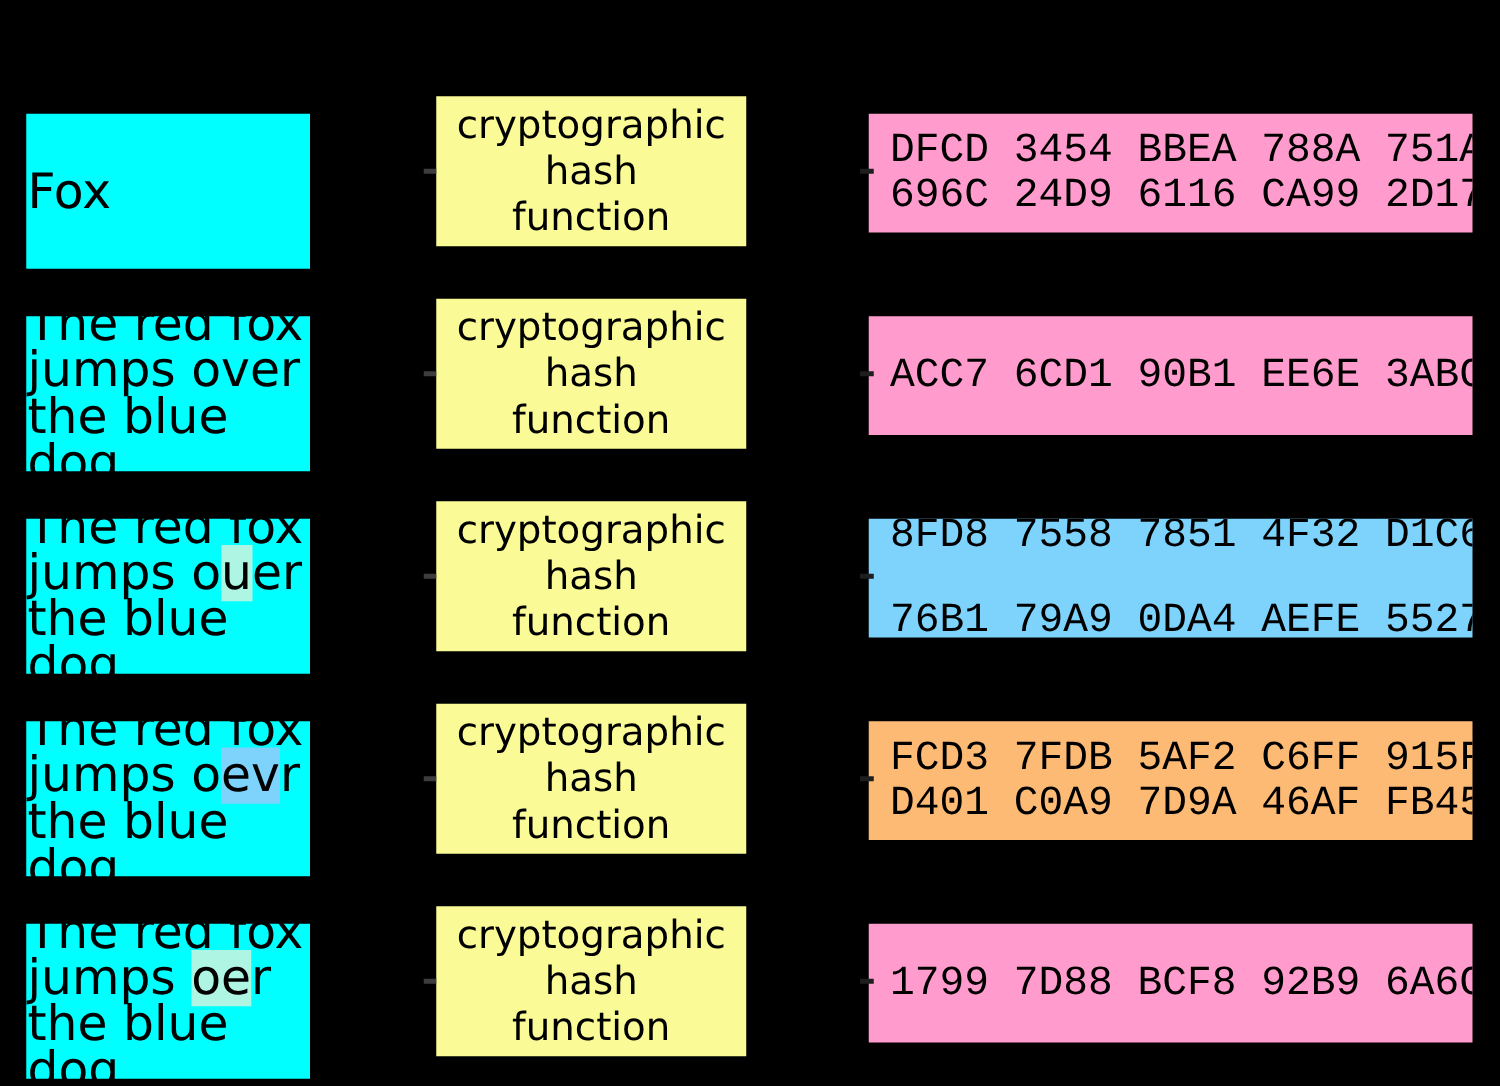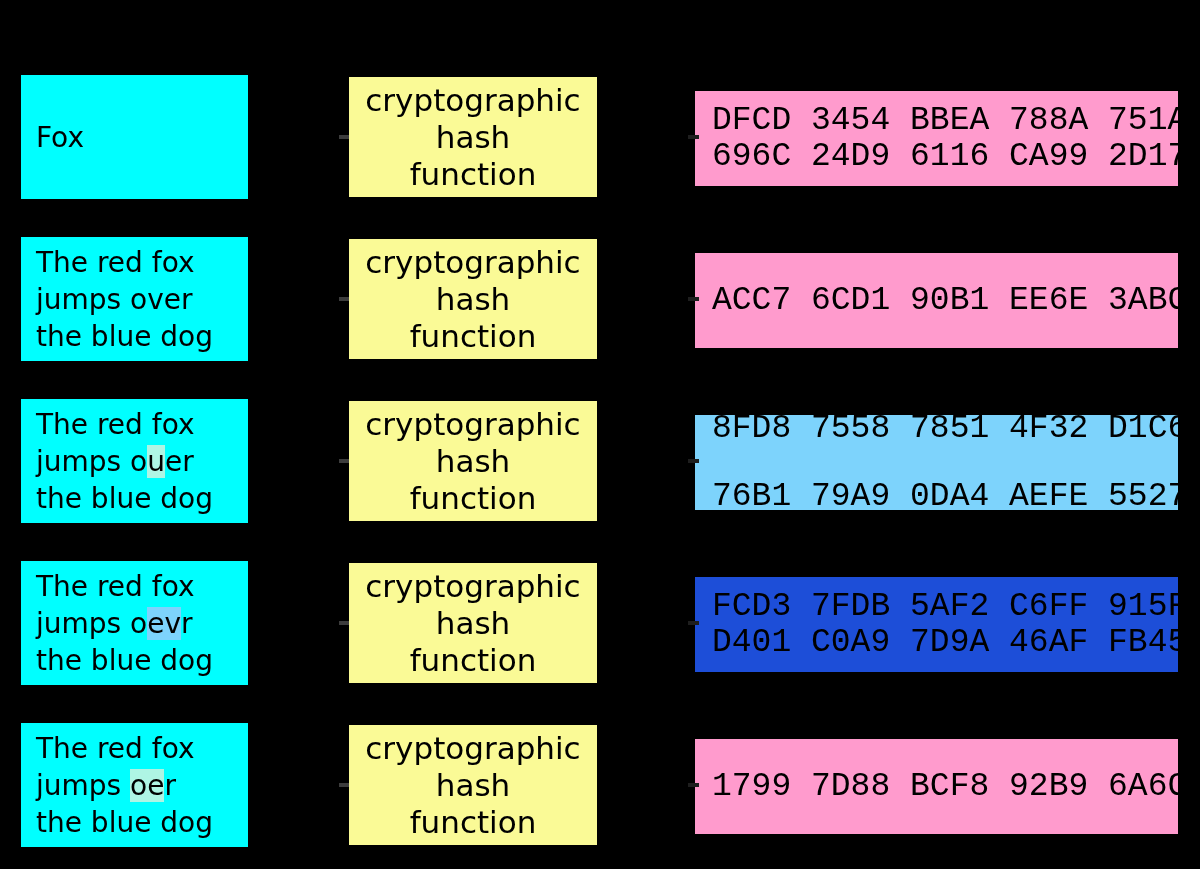--- a/index.html
+++ b/index.html
@@ -1,20 +1,20 @@
 <!DOCTYPE html>
 <html><head>
 <meta charset="utf-8">
 <style>
   html,body{margin:0;padding:0;background:#000;}
   #diagram{position:relative;width:1200px;height:869px;background:#000;overflow:hidden;
            font-family:"DejaVu Sans",sans-serif;}
   .box{position:absolute;display:flex;flex-direction:column;justify-content:center;
        box-sizing:border-box;color:#000;}
-  .input{padding-left:15px;font-size:28px;line-height:37px;}
+  .input{padding-left:1px;font-size:39px;line-height:37px;margin-top:16px;}
   .fn{align-items:center;text-align:center;font-size:31px;line-height:37px;}
   .digest{padding-left:17px;font-family:"Liberation Mono",monospace;
           font-size:33px;line-height:36px;white-space:pre;overflow:hidden;}
   .dash{position:absolute;}
   .hl{display:inline;}
 </style>
 </head>
 <body>
 
 <div id="diagram" style="background: rgb(0, 0, 0);">
@@ -58,21 +58,21 @@
     <div class="box input" style="left: 21px; top: 561px; width: 227px; height: 124px; background: rgb(0, 255, 255);">
       <div class="iline"><span>The red fox</span></div>
       <div class="iline"><span>jumps o</span><span class="hl" style="background: #7dd3fc; text-align: right;">ev</span><span>r</span></div>
       <div class="iline"><span>the blue dog</span></div>
     </div>
     <div class="box fn" style="left: 349px; top: 563px; width: 248px; height: 120px; background: rgb(250, 250, 150);">
       <div class="fline">cryptographic</div>
       <div class="fline">hash</div>
       <div class="fline">function</div>
     </div>
-    <div class="box digest" style="left: 695px; top: 577px; width: 483px; height: 95px; background: #1d4ed8;"><div class="dline">FCD3 7FDB 5AF2 C6FF 915F</div><div class="dline">D401 C0A9 7D9A 46AF FB45</div></div>
+    <div class="box digest" style="left: 695px; top: 577px; width: 483px; height: 95px; background: #fdba74;"><div class="dline">FCD3 7FDB 5AF2 C6FF 915F</div><div class="dline">D401 C0A9 7D9A 46AF FB45</div></div>
     <div class="dash" style="left: 339px; top: 621px; width: 10px; height: 4px; background: rgb(61, 61, 61);"></div>
     <div class="dash" style="left: 688px; top: 621px; width: 11px; height: 4px; background: rgb(30, 30, 30);"></div>
     <div class="box input" style="left: 21px; top: 723px; width: 227px; height: 124px; background: rgb(0, 255, 255);">
       <div class="iline"><span>The red fox</span></div>
       <div class="iline"><span>jumps </span><span class="hl" style="background: rgb(174, 245, 228); text-align: right;">oe</span><span>r</span></div>
       <div class="iline"><span>the blue dog</span></div>
     </div>
     <div class="box fn" style="left: 349px; top: 725px; width: 248px; height: 120px; background: rgb(250, 250, 150);">
       <div class="fline">cryptographic</div>
       <div class="fline">hash</div>

